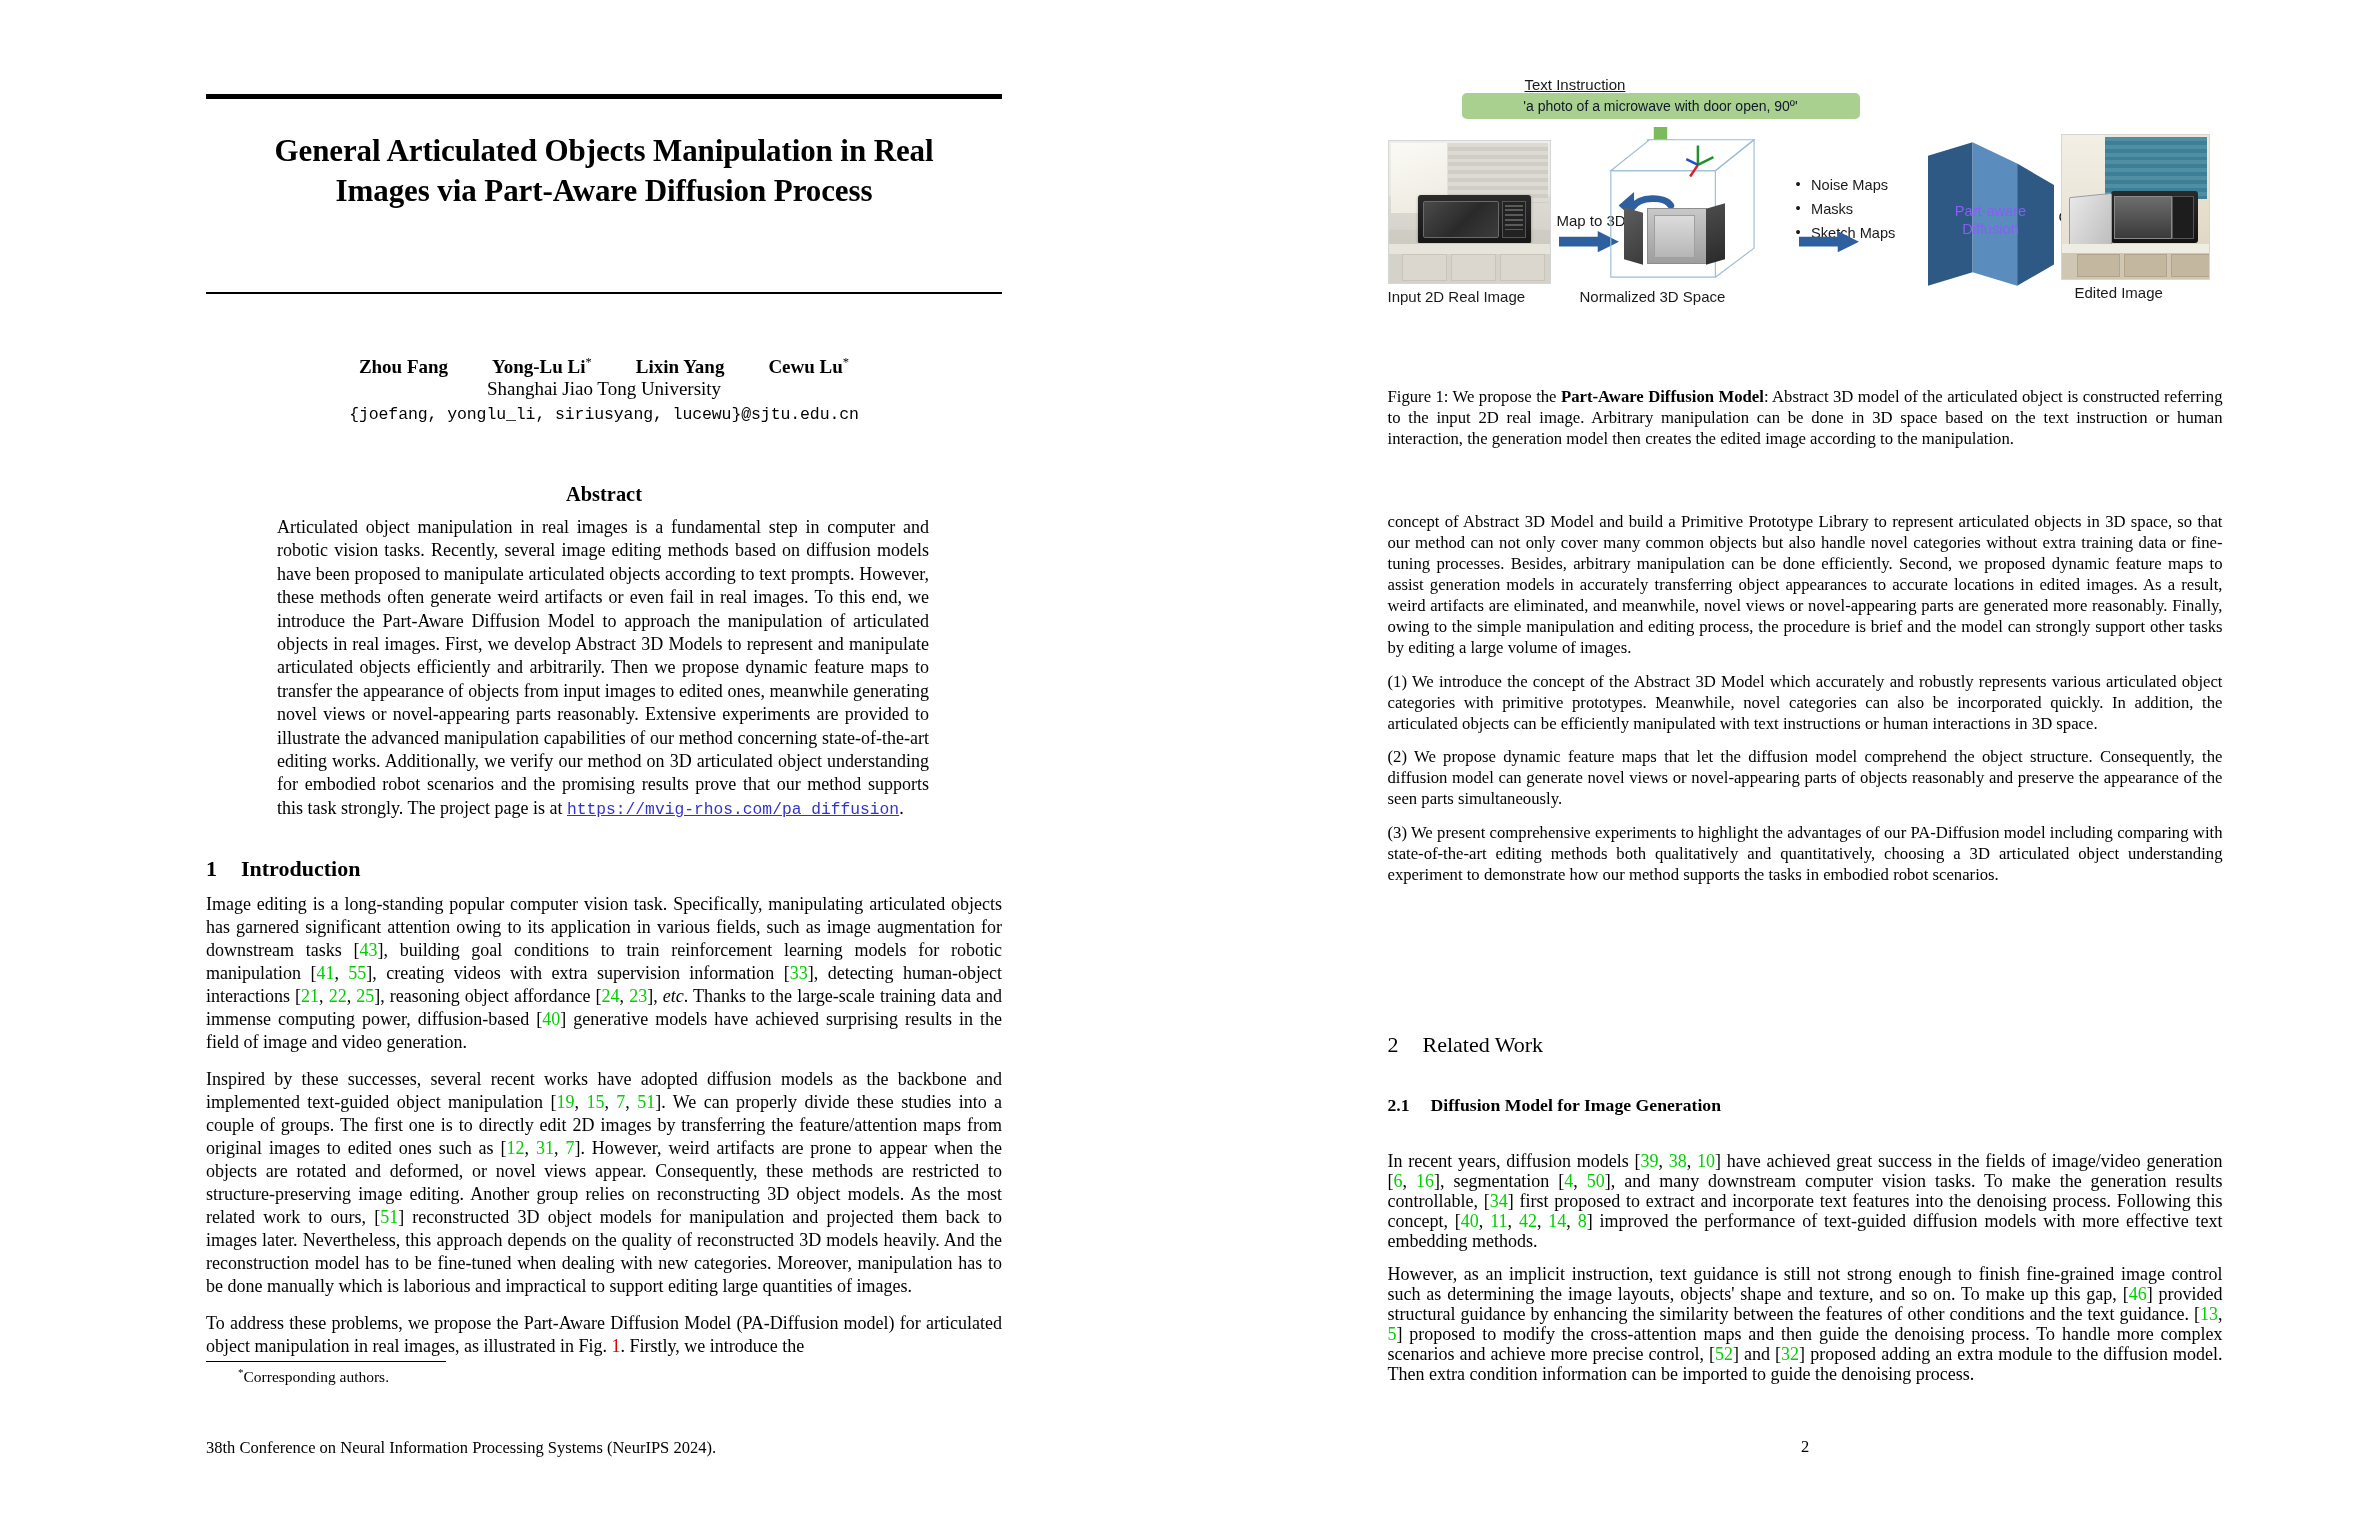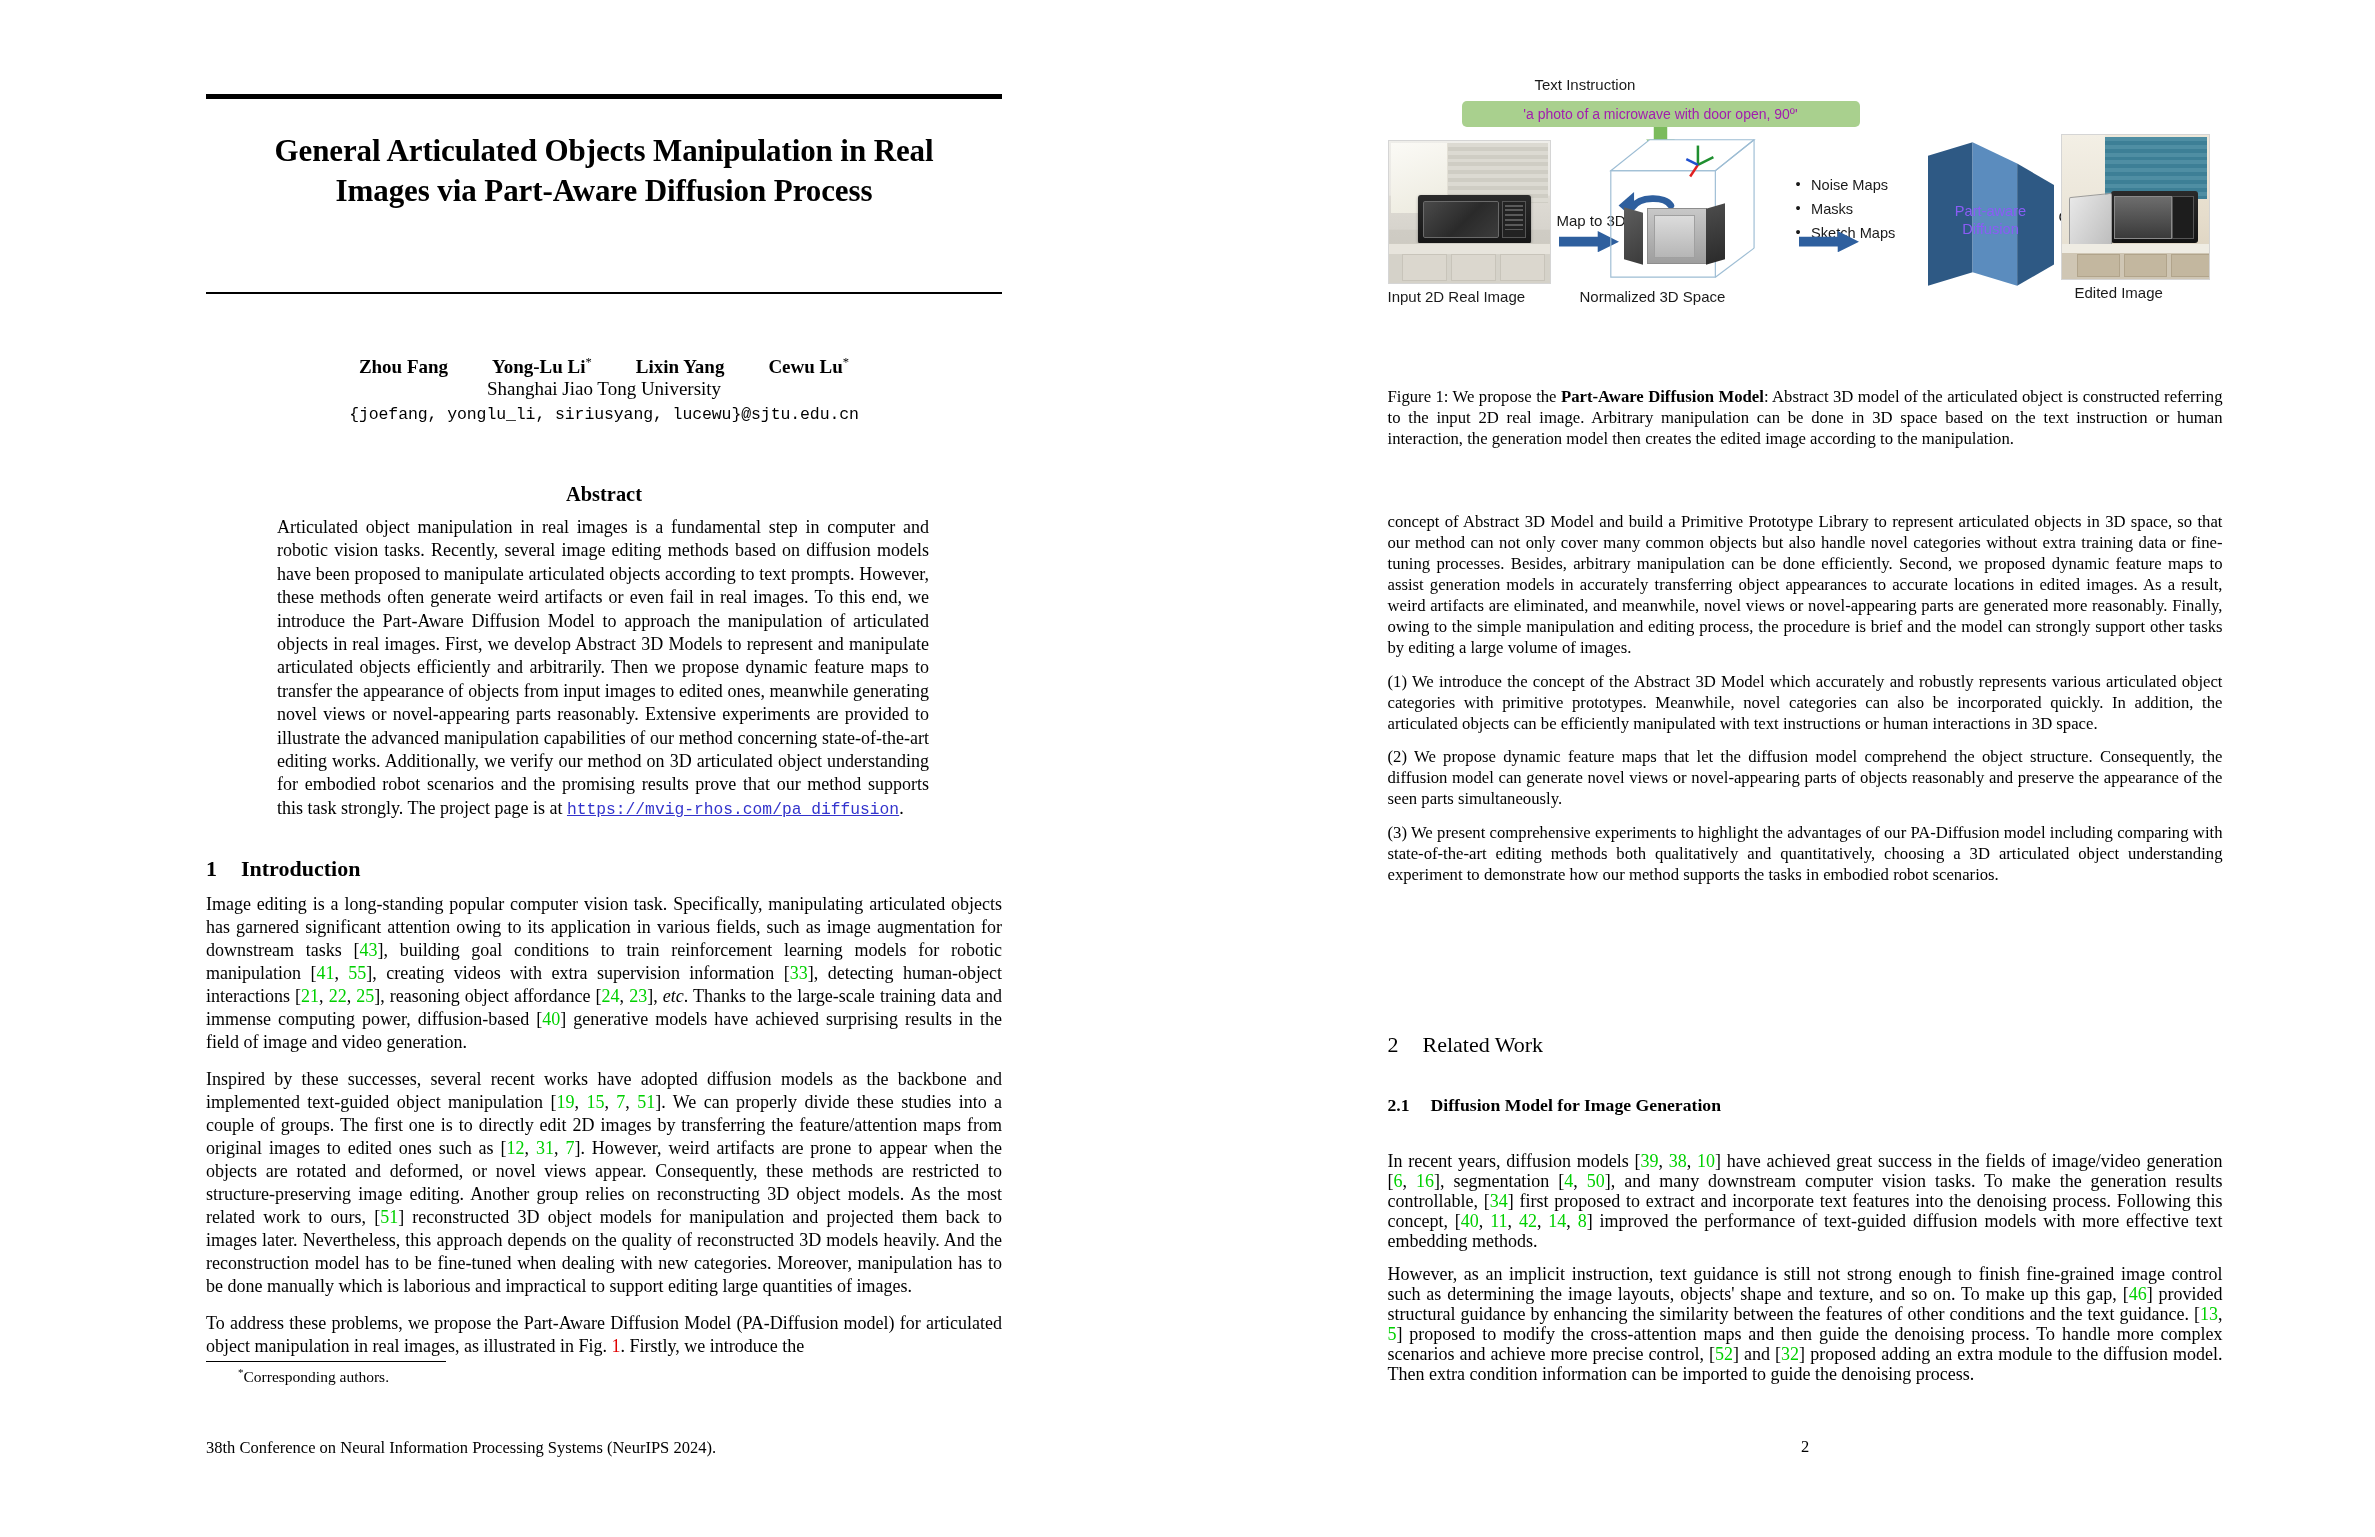--- a/index.html
+++ b/index.html
@@ -145,28 +145,28 @@
   }
   b.inline { font-weight: bold; }
   i.inline { font-style: italic; }
 
   
   .fig-label {
     position: absolute;
     font-family: "Liberation Sans", "DejaVu Sans", sans-serif;
     font-size: 15px; color: #1a1a1a; white-space: nowrap;
   }
-  .ti-title { left: 147px; top: 0px; }
+  .ti-title { left: 137px; top: 0px; text-decoration: underline; }
   .green-banner {
-    position: absolute; left: 74px; top: 25px;
+    position: absolute; left: 74px; top: 17px;
     width: 398px; height: 26px;
     background: #a9d08e; border-radius: 4.9px;
     display: flex; align-items: center; justify-content: center;
     font-family: "Liberation Sans", "DejaVu Sans", sans-serif;
-    font-size: 14px; color: #a21caf;
+    font-size: 14px; color: #0f172a;
   }
   .green-arrow {
     position: absolute; left: 256px; top: 51px;
     width: 33px; height: 25px;
   }
   .photo {
     position: absolute;
     border: 1px solid #d5d5d5; overflow: hidden;
   }
   .photo-in {

